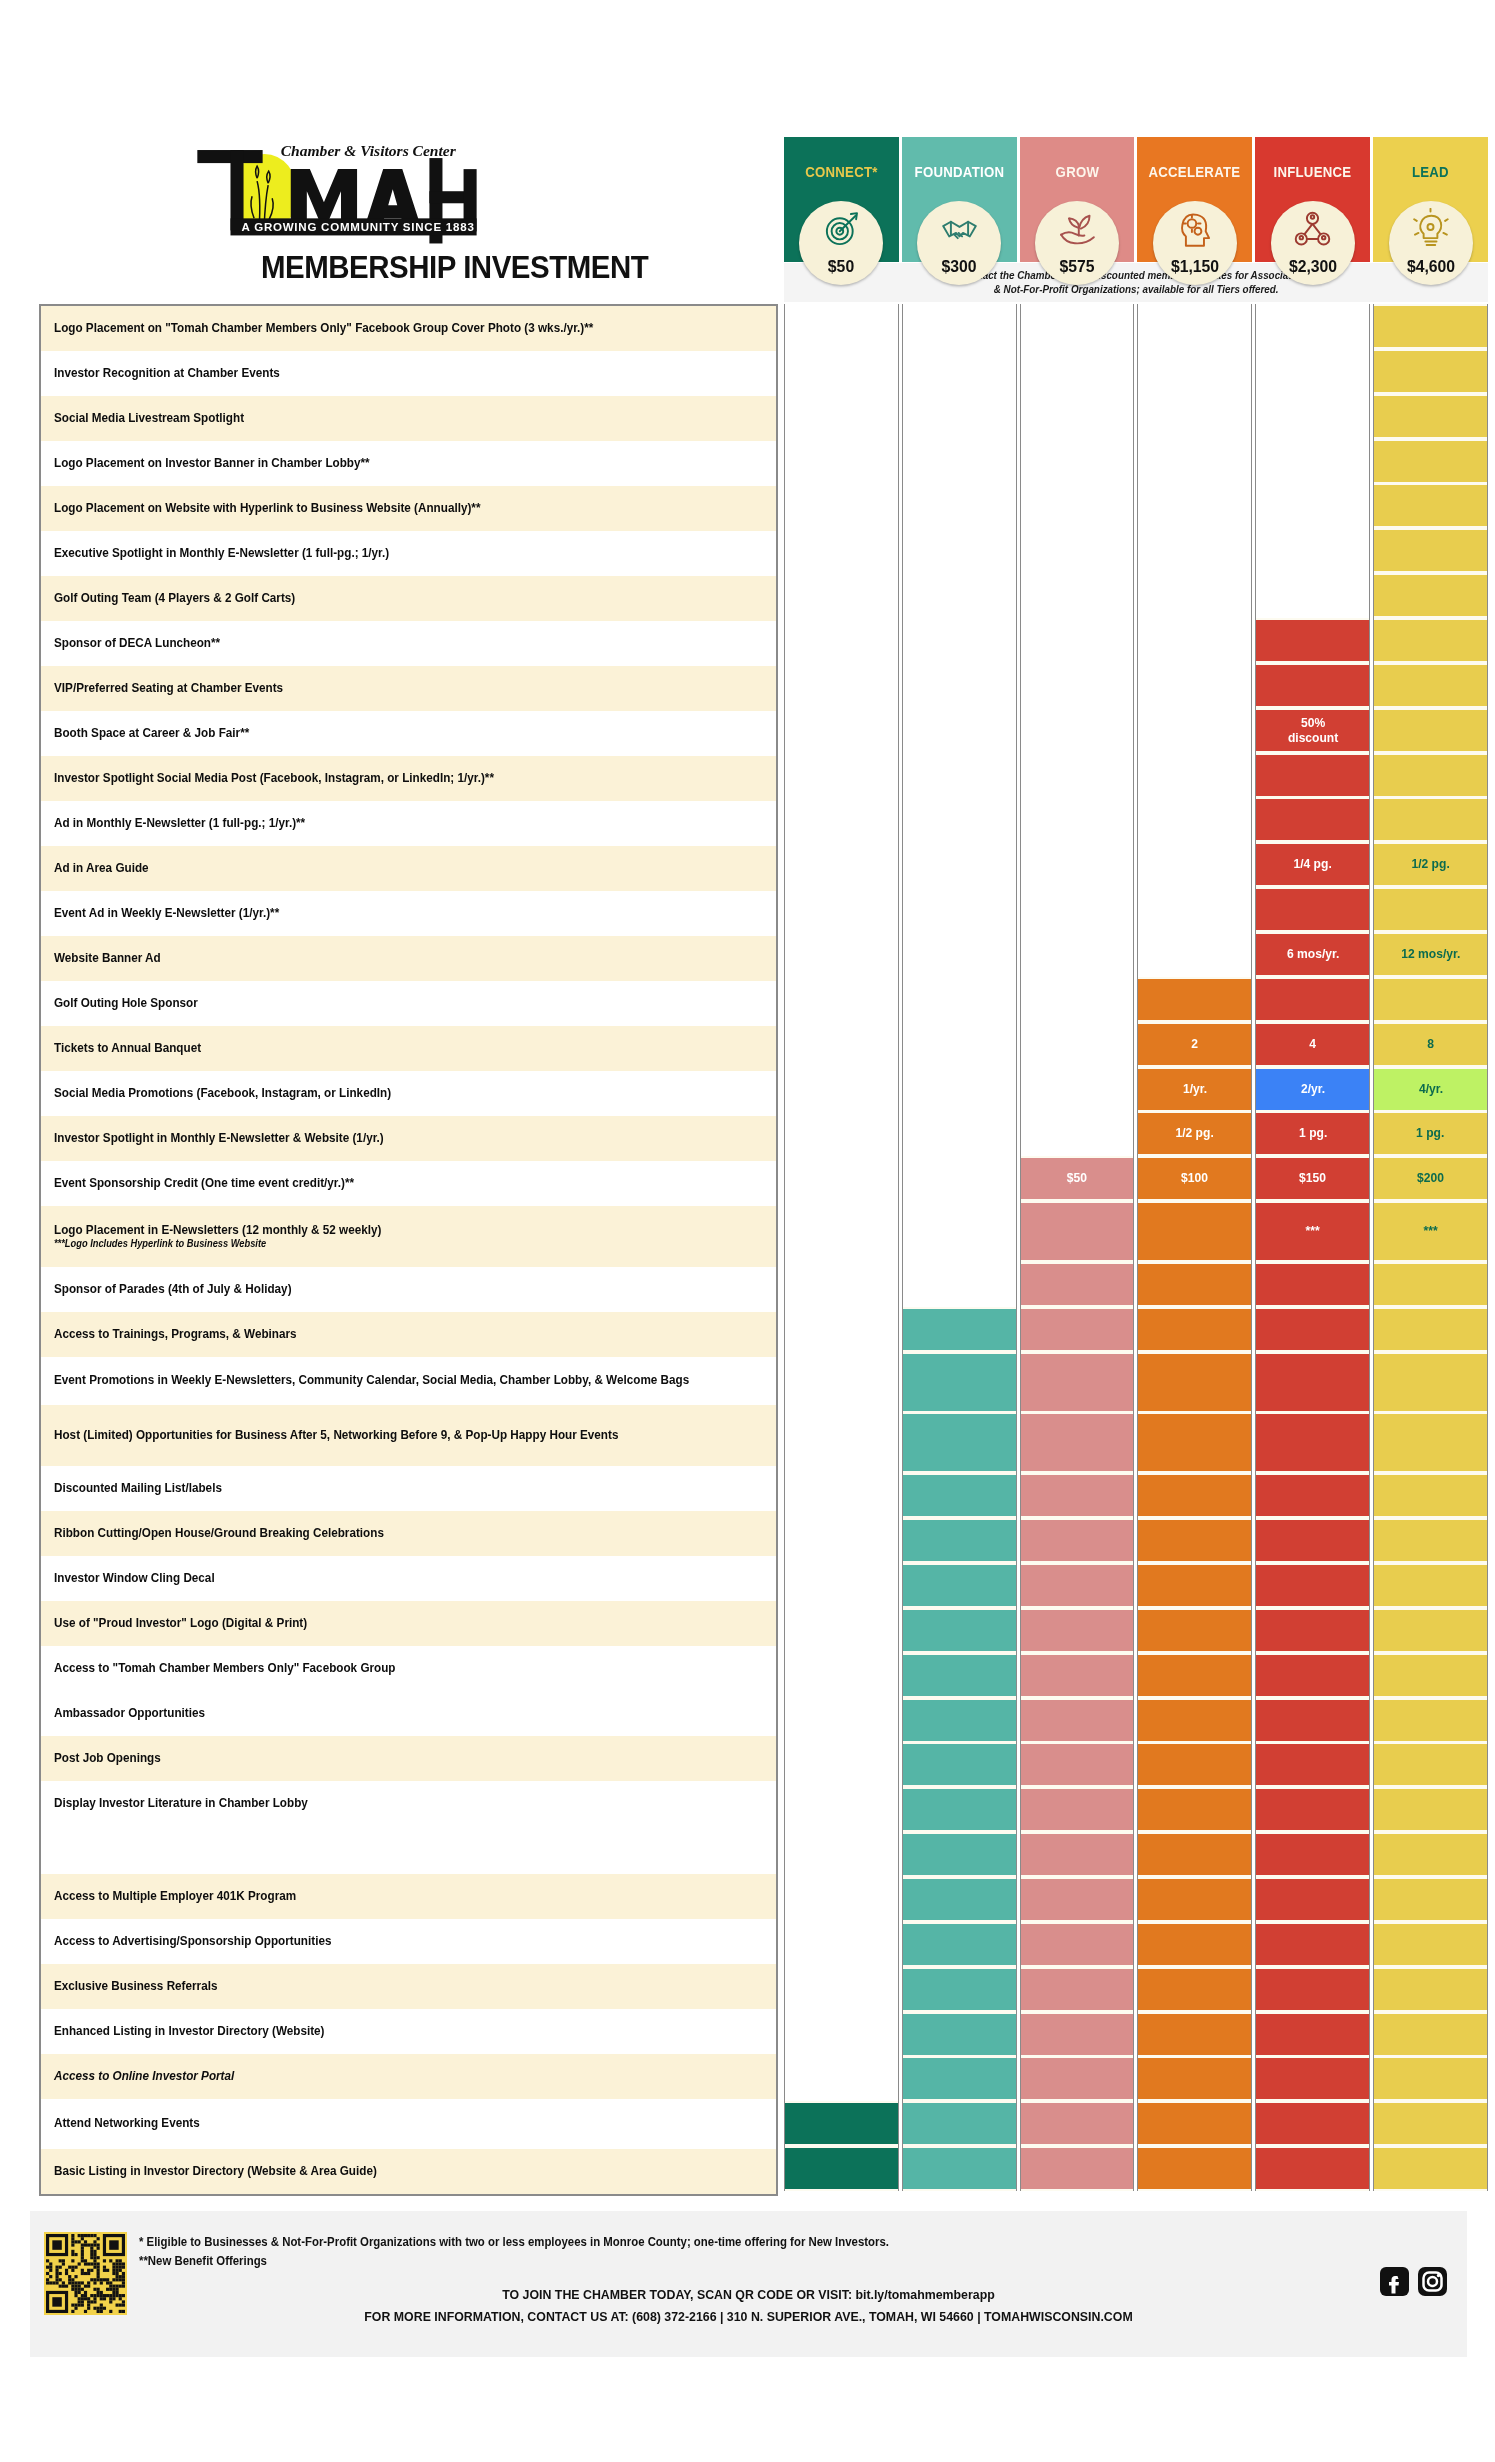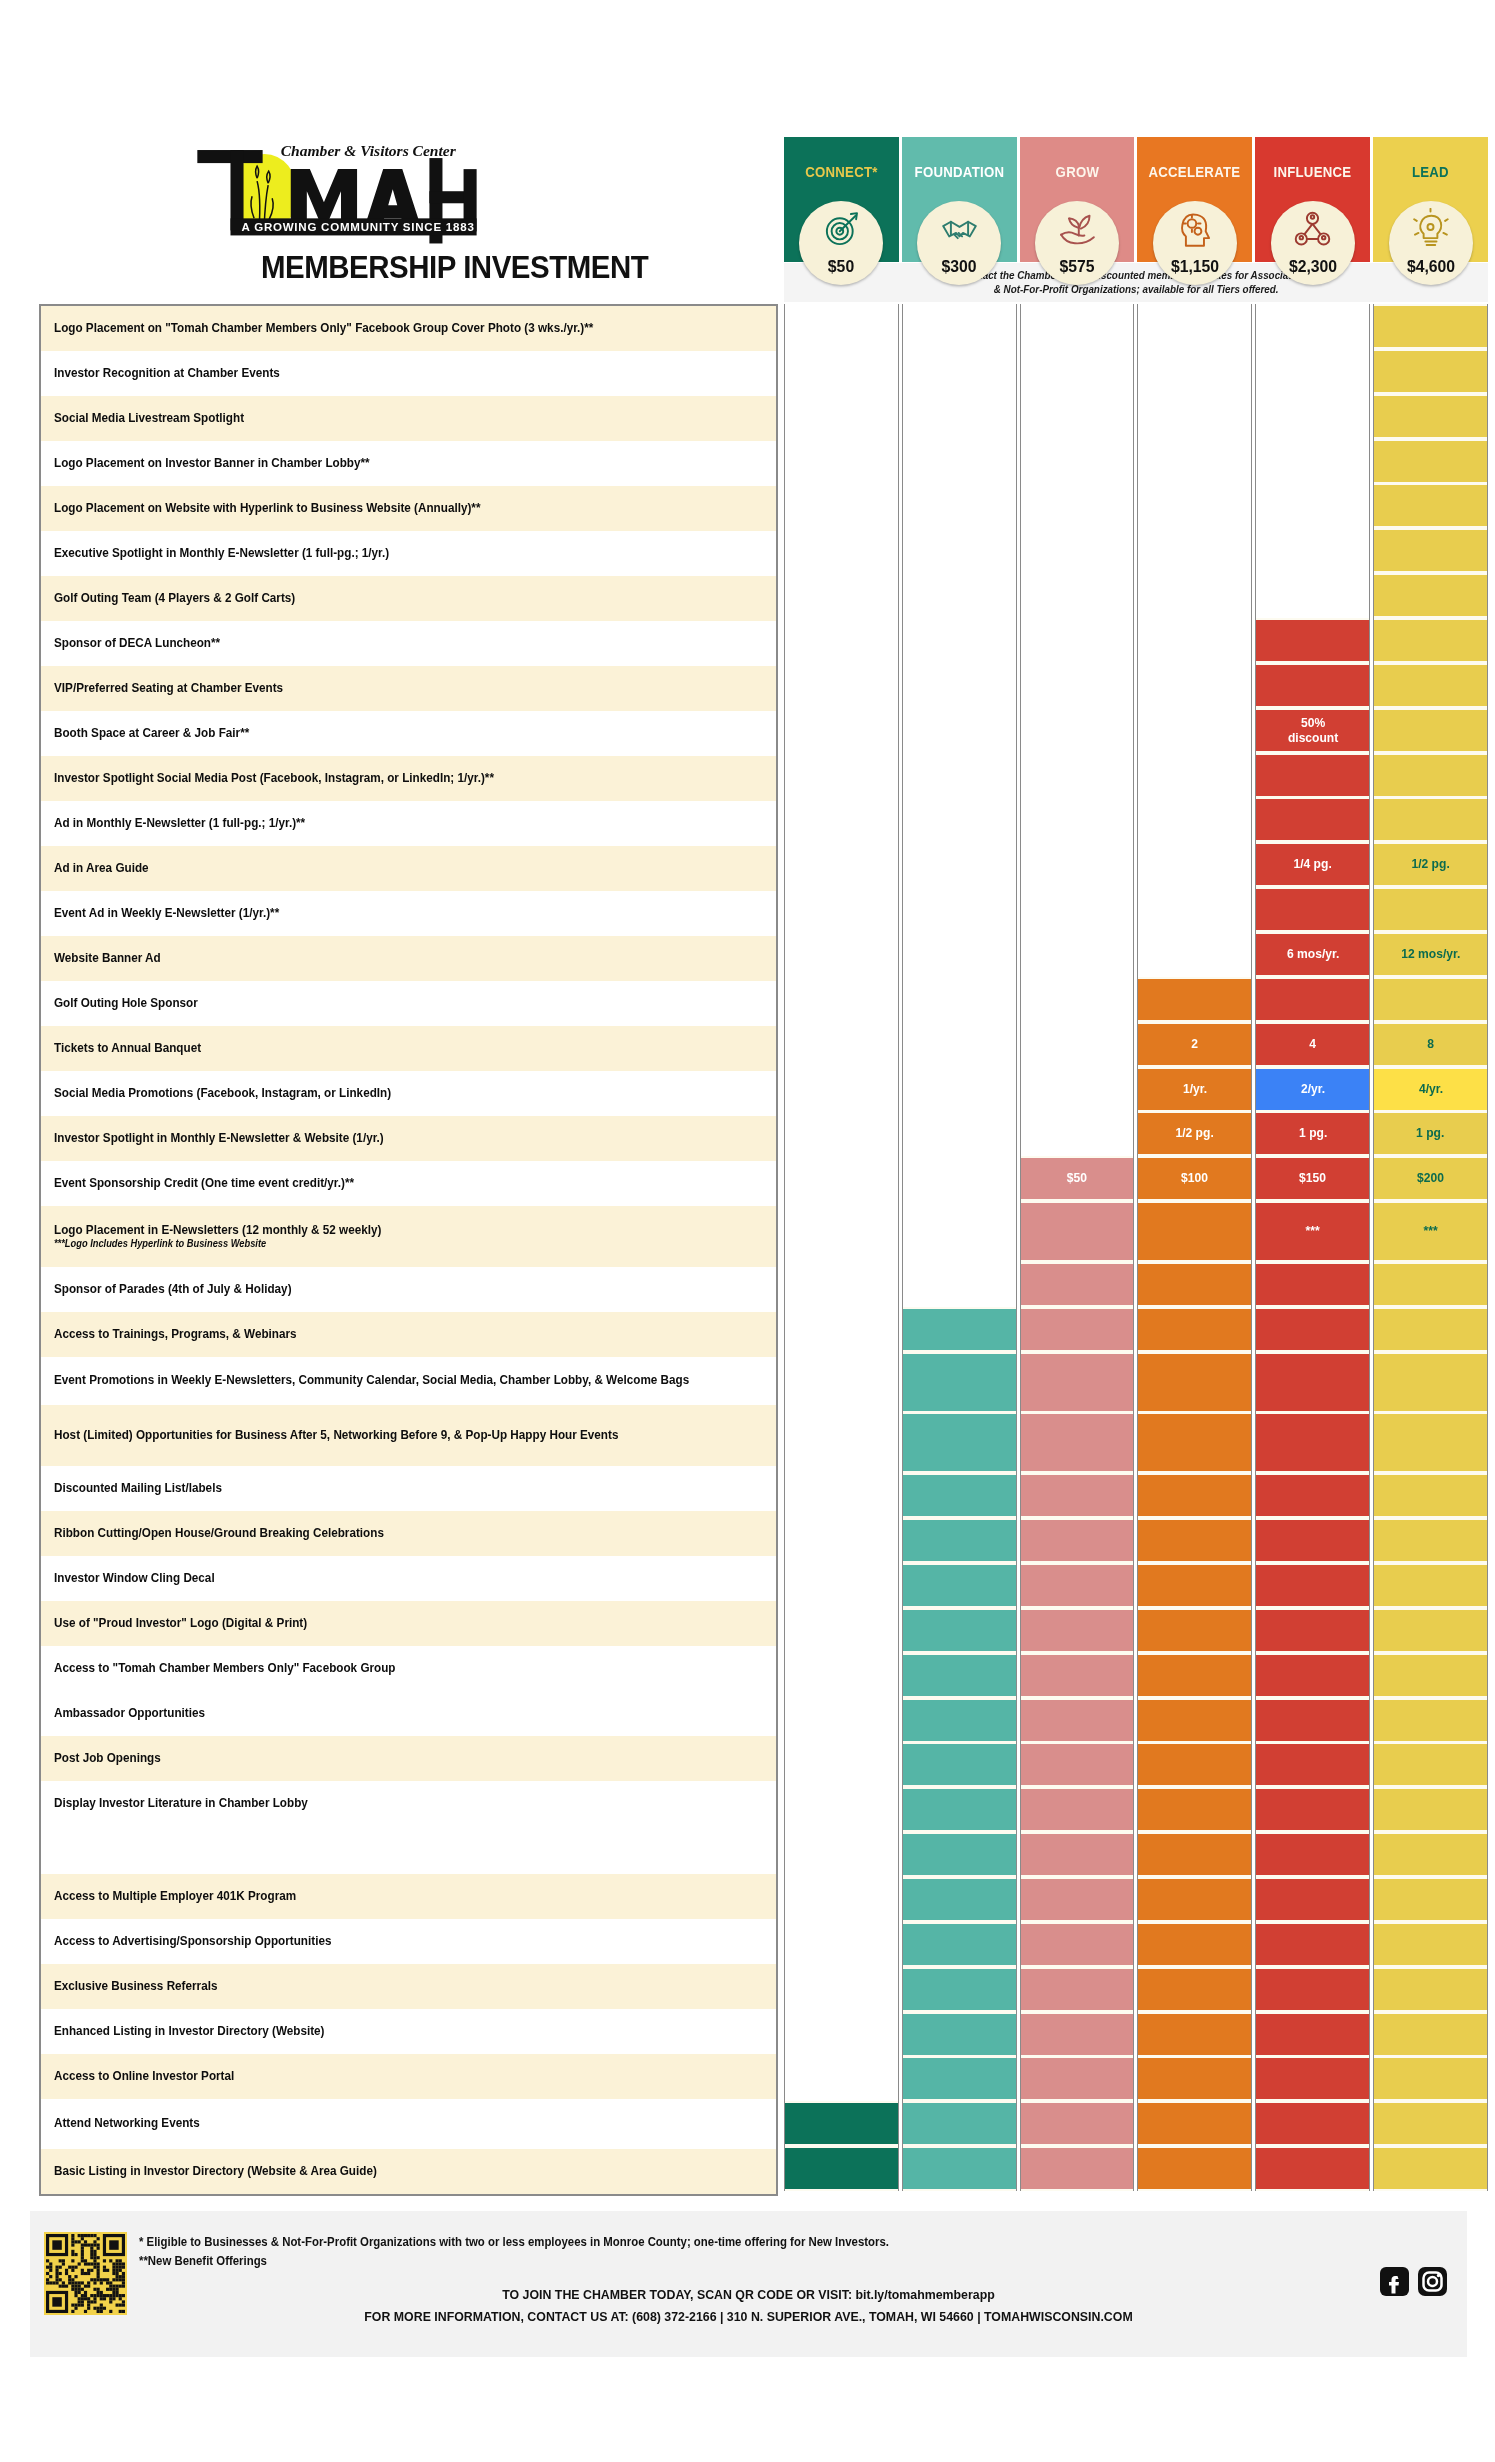--- a/index.html
+++ b/index.html
@@ -290,21 +290,21 @@
       </div>
       <div class="brow even" style="height: 45px;">
         <div class="blabel">Access to Advertising/Sponsorship Opportunities</div>
       </div>
       <div class="brow odd" style="height: 45px;">
         <div class="blabel">Exclusive Business Referrals</div>
       </div>
       <div class="brow even" style="height: 45px;">
         <div class="blabel">Enhanced Listing in Investor Directory (Website)</div>
       </div>
-      <div class="brow odd" style="height: 45px;">
+      <div class="brow odd" style="height: 45px; font-style: italic;">
         <div class="blabel">Access to Online Investor Portal</div>
       </div>
       <div class="brow even" style="height: 50px;">
         <div class="blabel">Attend Networking Events</div>
       </div>
       <div class="brow odd" style="height: 45px;">
         <div class="blabel">Basic Listing in Investor Directory (Website &amp; Area Guide)</div>
       </div>
     </div>
   <div class="colsbox" id="colsbox">
@@ -464,21 +464,21 @@
           <div class="celltext" style="color: rgb(12, 107, 78);">1/2 pg.</div>
         </div>
         <div class="cell cellfill" style="top: 583px; height: 45px; background: rgb(232, 205, 78);"></div>
         <div class="cell cellfill" style="top: 628px; height: 45px; background: rgb(232, 205, 78);">
           <div class="celltext" style="color: rgb(12, 107, 78);">12 mos/yr.</div>
         </div>
         <div class="cell cellfill" style="top: 673px; height: 45px; background: rgb(232, 205, 78);"></div>
         <div class="cell cellfill" style="top: 718px; height: 45px; background: rgb(232, 205, 78);">
           <div class="celltext" style="color: rgb(12, 107, 78);">8</div>
         </div>
-        <div class="cell cellfill" style="top: 763px; height: 45px; background: #fde047;">
+        <div class="cell cellfill" style="top: 763px; height: 45px; background: #bef264;">
           <div class="celltext" style="color: rgb(12, 107, 78);">4/yr.</div>
         </div>
         <div class="cell cellfill" style="top: 807px; height: 45px; background: rgb(232, 205, 78);">
           <div class="celltext" style="color: rgb(12, 107, 78);">1 pg.</div>
         </div>
         <div class="cell cellfill" style="top: 852px; height: 45px; background: rgb(232, 205, 78);">
           <div class="celltext" style="color: rgb(12, 107, 78);">$200</div>
         </div>
         <div class="cell cellfill" style="top: 897px; height: 61px; background: rgb(232, 205, 78);">
           <div class="celltext" style="color: rgb(12, 107, 78);">***</div>

